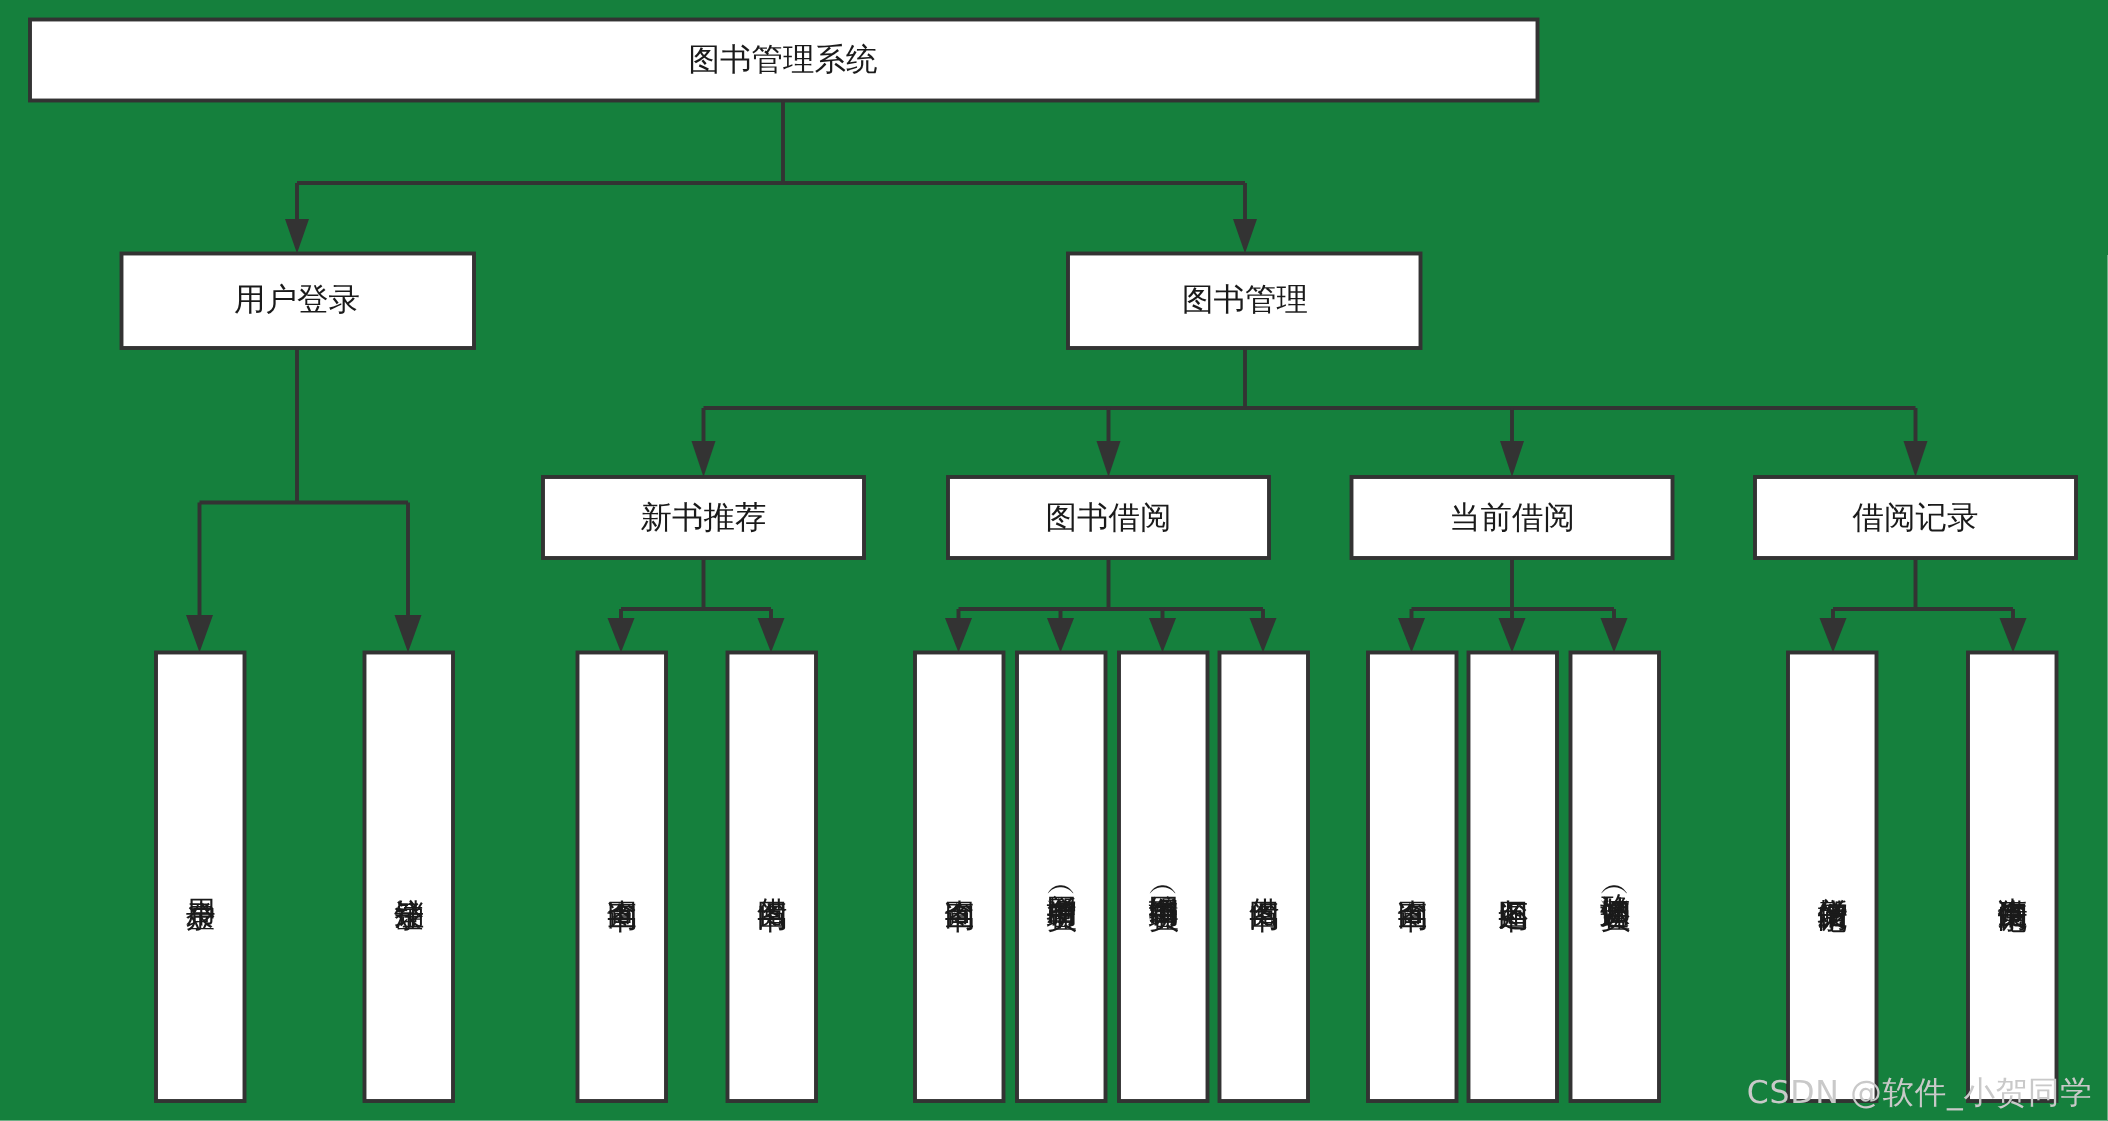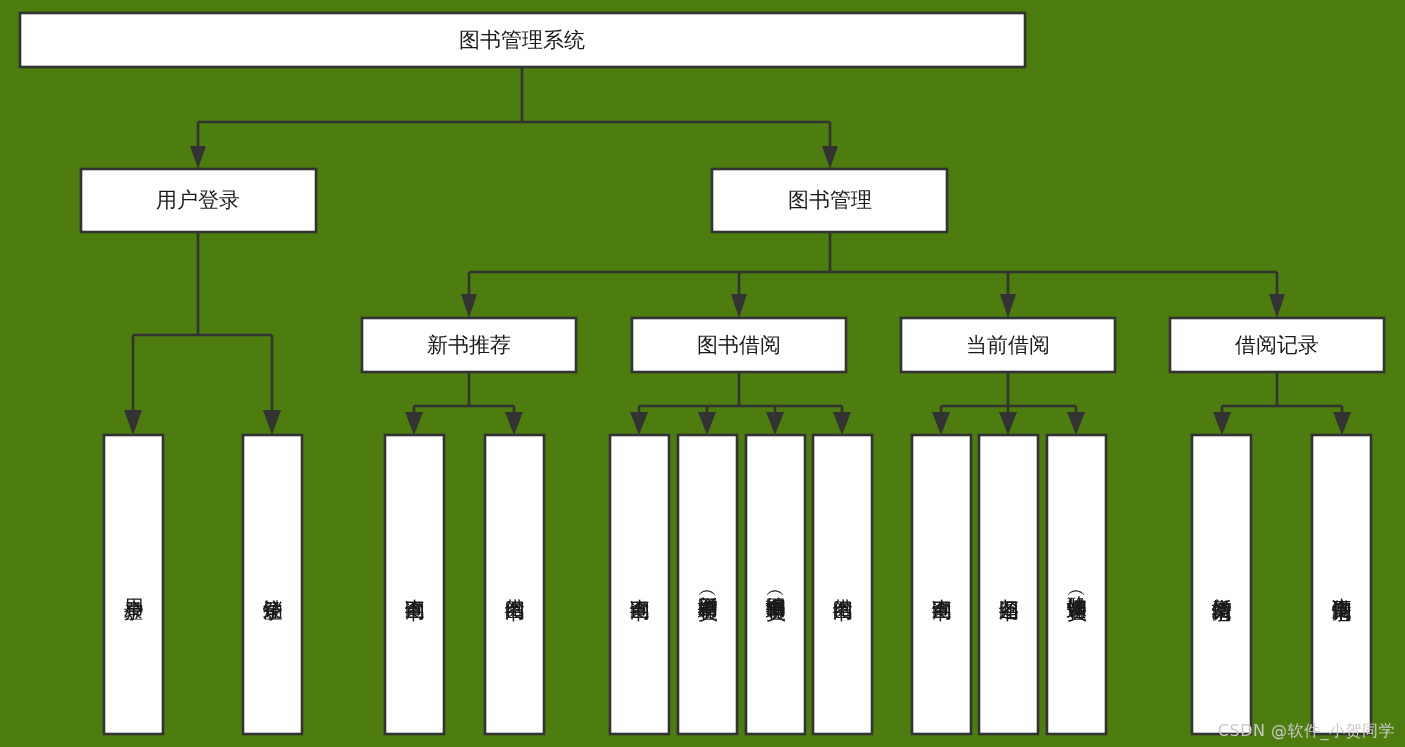--- a/index.html
+++ b/index.html
@@ -11,21 +11,21 @@
   body {
     width: 1405px;
     height: 747px;
     font-family: "DejaVu Sans", "Liberation Sans", sans-serif;
     overflow: hidden;
   }
   #diagram-root {
     position: relative;
     width: 1405px;
     height: 747px;
-    background: #4d7c0f;
+    background: #15803d;
   }
   svg#tree-svg {
     position: absolute;
     left: 0;
     top: 0;
     width: 1405px;
     height: 747px;
     display: block;
   }
   .box-rect {
@@ -64,21 +64,21 @@
     justify-content: center;
     white-space: nowrap;
     pointer-events: none;
     user-select: none;
   }
   #watermark {
     position: absolute;
     right: 10px;
     bottom: 5px;
     font-family: "DejaVu Sans", "Liberation Sans", sans-serif;
-    font-size: 16px;
+    font-size: 21px;
     color: #c9c9c9;
     letter-spacing: 0.5px;
     white-space: nowrap;
     user-select: none;
   }
 </style>
 </head>
 <body>
 
 <div id="diagram-root">

